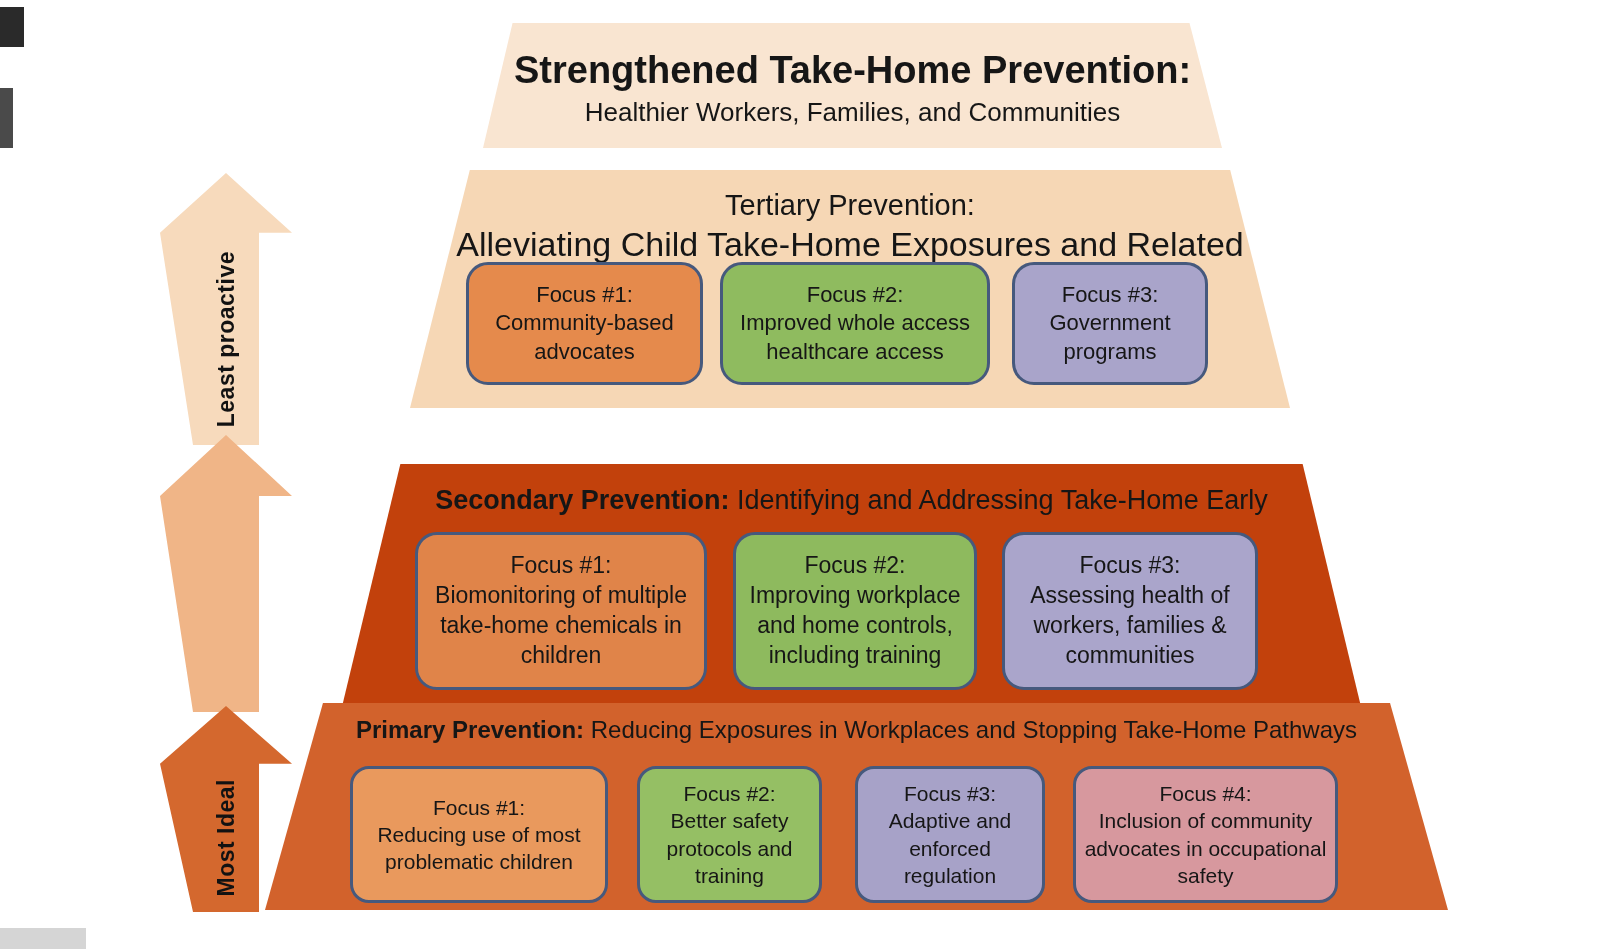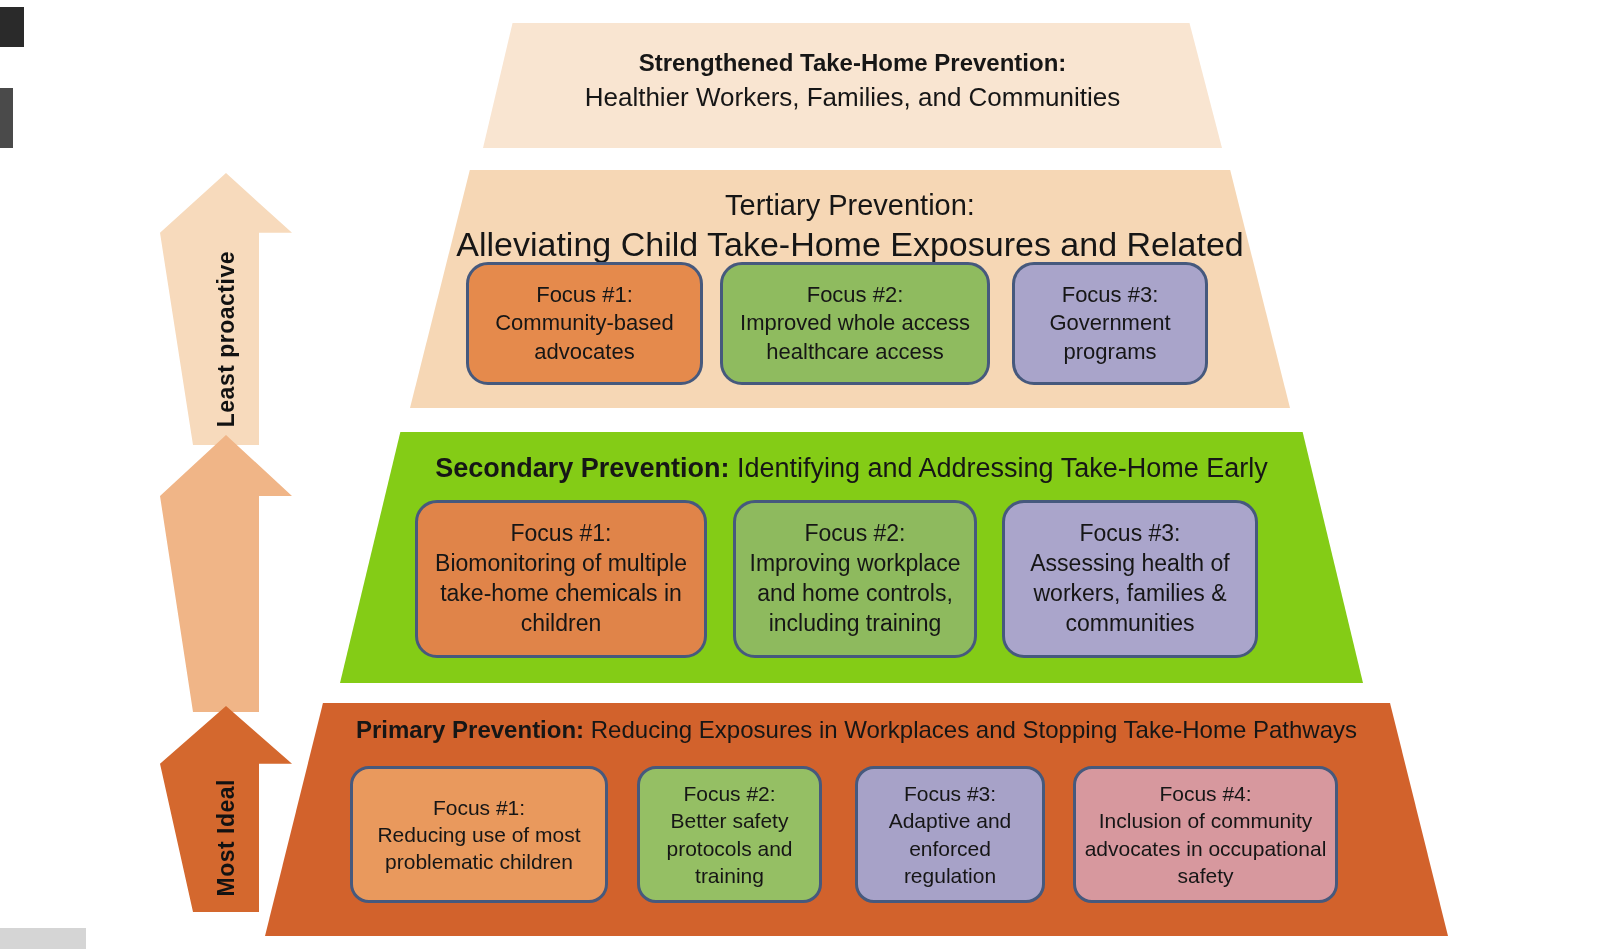--- a/index.html
+++ b/index.html
@@ -21,23 +21,23 @@
   .arrow-label{writing-mode:vertical-rl;transform:rotate(180deg);
     font-size:23px;font-weight:700;color:#121212;letter-spacing:.5px;}
   
   .tier{position:absolute;text-align:center;}
   .tier1{left:483px;top:23px;width:739px;height:125px;
     clip-path:polygon(4% 0,95.6% 0,100% 100%,0 100%);}
   .tier2{left:410px;top:170px;width:880px;height:238px;
     clip-path:polygon(6.8% 0,93.2% 0,100% 100%,0 100%);}
   .tier3{left:340px;top:432px;width:1023px;height:251px;
     clip-path:polygon(5.9% 0,94.1% 0,100% 100%,0 100%);}
-  .tier4{left:265px;top:703px;width:1183px;height:233px;
+  .tier4{left:265px;top:703px;width:1183px;height:207px;
     clip-path:polygon(4.9% 0,95.1% 0,100% 100%,0 100%);}
-  .t1-title{margin-top:26px;font-size:24px;font-weight:700;}
+  .t1-title{margin-top:26px;font-size:38px;font-weight:700;}
   .t1-sub{margin-top:5px;font-size:26px;}
   .t2-title{margin-top:19px;font-size:29px;font-weight:400;}
   .t2-sub{margin-top:3px;font-size:34px;}
   .t3-header{margin-top:21px;font-size:27px;}
   .t4-header{margin-top:13px;font-size:24px;}
   .hdr-bold{font-weight:700;}
   
   .focus{position:absolute;border:3px solid #46597d;border-radius:22px;
     display:flex;flex-direction:column;align-items:center;justify-content:center;
     padding:4px 8px;box-sizing:border-box;line-height:1.3;}
@@ -97,21 +97,21 @@
     <div class="focus f2" style="background: rgb(143, 187, 95); border-color: rgb(70, 89, 125);">
       <span class="f-label">Focus #2:</span>
       <span class="f-text">Improved whole access healthcare access</span>
     </div>
     <div class="focus f3" style="background: rgb(169, 164, 202); border-color: rgb(70, 89, 125);">
       <span class="f-label">Focus #3:</span>
       <span class="f-text">Government programs</span>
     </div>
   </div>
 
-  <div class="tier tier3" style="background: #84cc16;">
+  <div class="tier tier3" style="background: #c2410c; margin-top: 32px;">
     <div class="t3-header">
       <span class="hdr-bold">Secondary Prevention:</span>
       <span>Identifying and Addressing Take-Home Early</span>
     </div>
     <div class="focus f1" style="background: rgb(224, 132, 73); border-color: rgb(70, 89, 125);">
       <span class="f-label">Focus #1:</span>
       <span class="f-text">Biomonitoring of multiple take-home chemicals in children</span>
     </div>
     <div class="focus f2" style="background: rgb(142, 186, 94); border-color: rgb(70, 89, 125);">
       <span class="f-label">Focus #2:</span>

